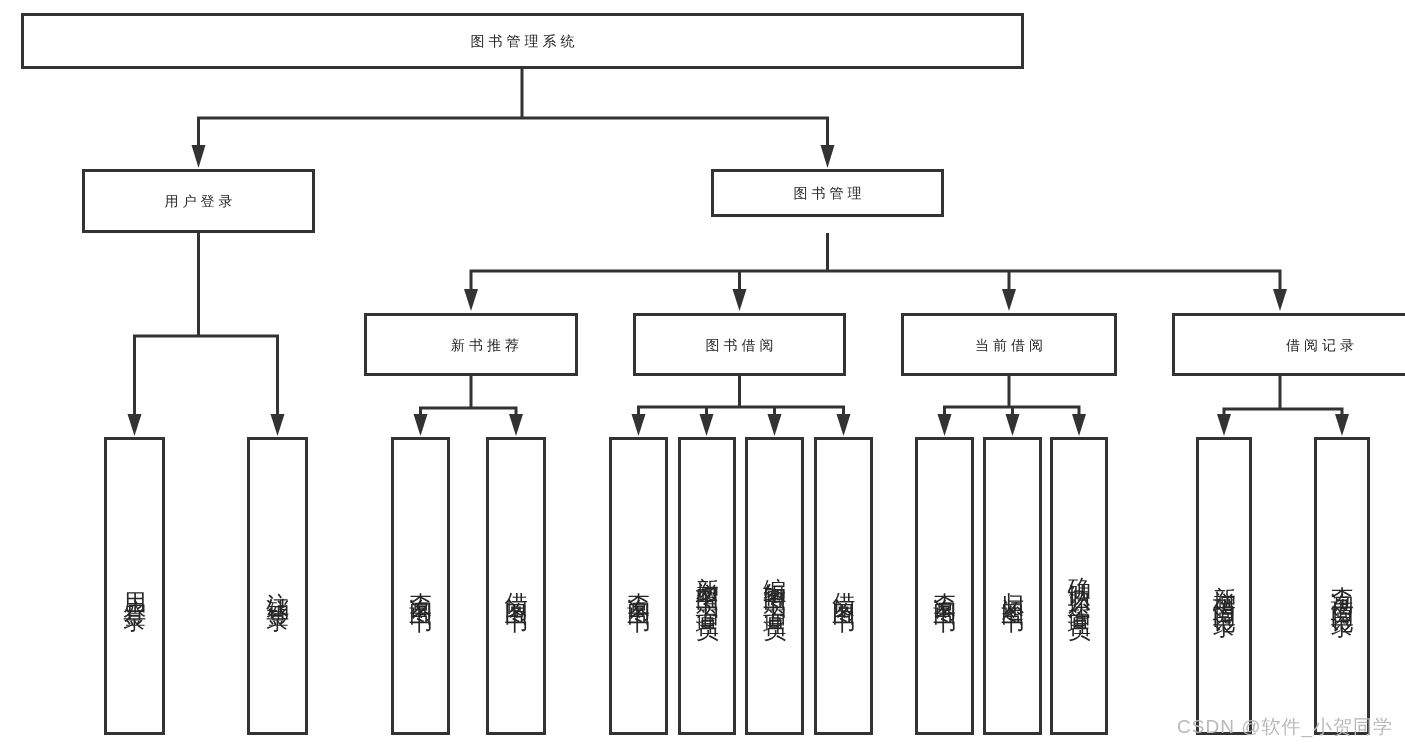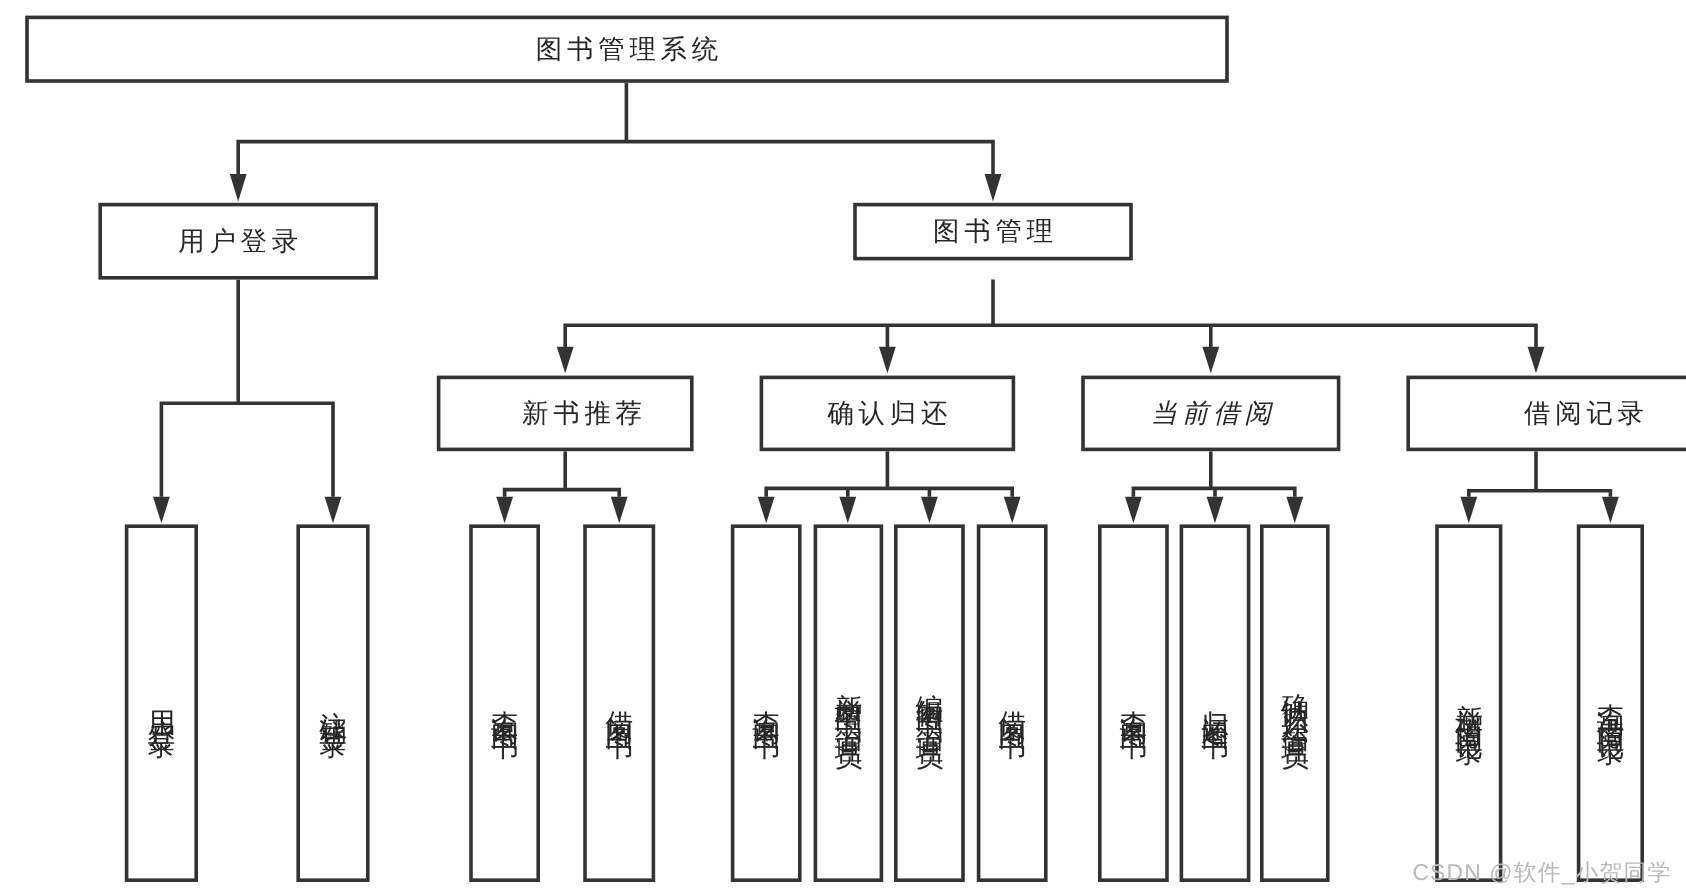--- a/index.html
+++ b/index.html
@@ -24,21 +24,21 @@
     position:absolute;
     box-sizing:border-box;
     border:3px solid var(--line);
     background:var(--bg);
     display:flex;
     align-items:center;
     justify-content:center;
     color:var(--text);
   }
   .node .hlabel{
-    font-size:22px;
+    font-size:14px;
     letter-spacing:4px;
     padding-left:4px;
     white-space:nowrap;
     line-height:1;
   }
   .node .vlabel{
     writing-mode:vertical-rl;
     text-orientation:mixed;
     font-size:23px;
     letter-spacing:6px;
@@ -108,23 +108,23 @@
     <span class="hlabel">用户登录</span>
   </div>
   <div class="node" style="left:711px;top:169px;width:233px;height:48px;">
     <span class="hlabel">图书管理</span>
   </div>
 
   <div class="node" style="left:364px;top:313px;width:214px;height:63px;padding-left:28px;">
     <span class="hlabel">新书推荐</span>
   </div>
   <div class="node" style="left:633px;top:313px;width:213px;height:63px;">
-    <span class="hlabel">确认归还</span>
+    <span class="hlabel">图书借阅</span>
   </div>
-  <div class="node" style="left:901px;top:313px;width:216px;height:63px;font-style:italic;">
+  <div class="node" style="left:901px;top:313px;width:216px;height:63px;">
     <span class="hlabel">当前借阅</span>
   </div>
   <div class="node" style="left:1172px;top:313px;width:248px;height:63px;padding-left:48px;">
     <span class="hlabel">借阅记录</span>
   </div>
 
   <div class="node" style="left:104px;top:437px;width:61px;height:298px;">
     <span class="vlabel">用户登录</span>
   </div>
   <div class="node" style="left:247px;top:437px;width:61px;height:298px;">

